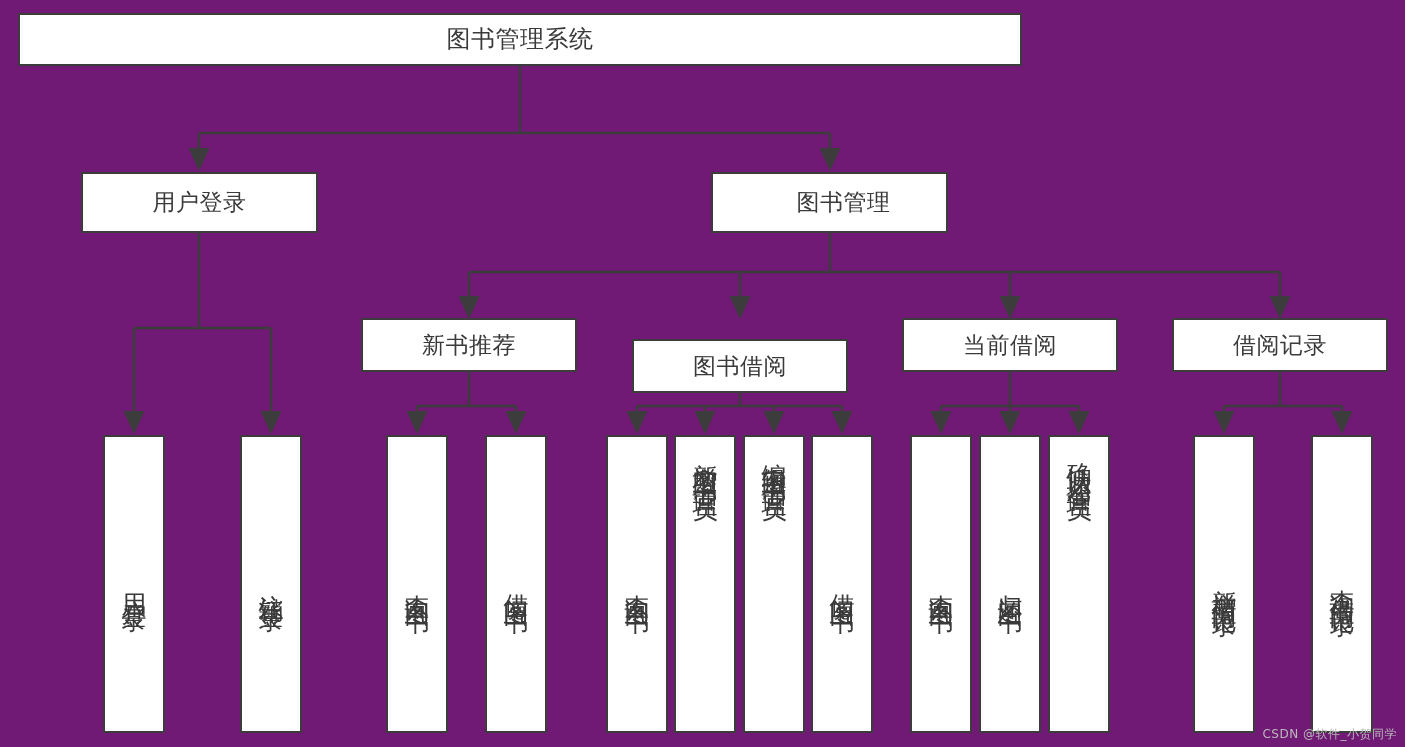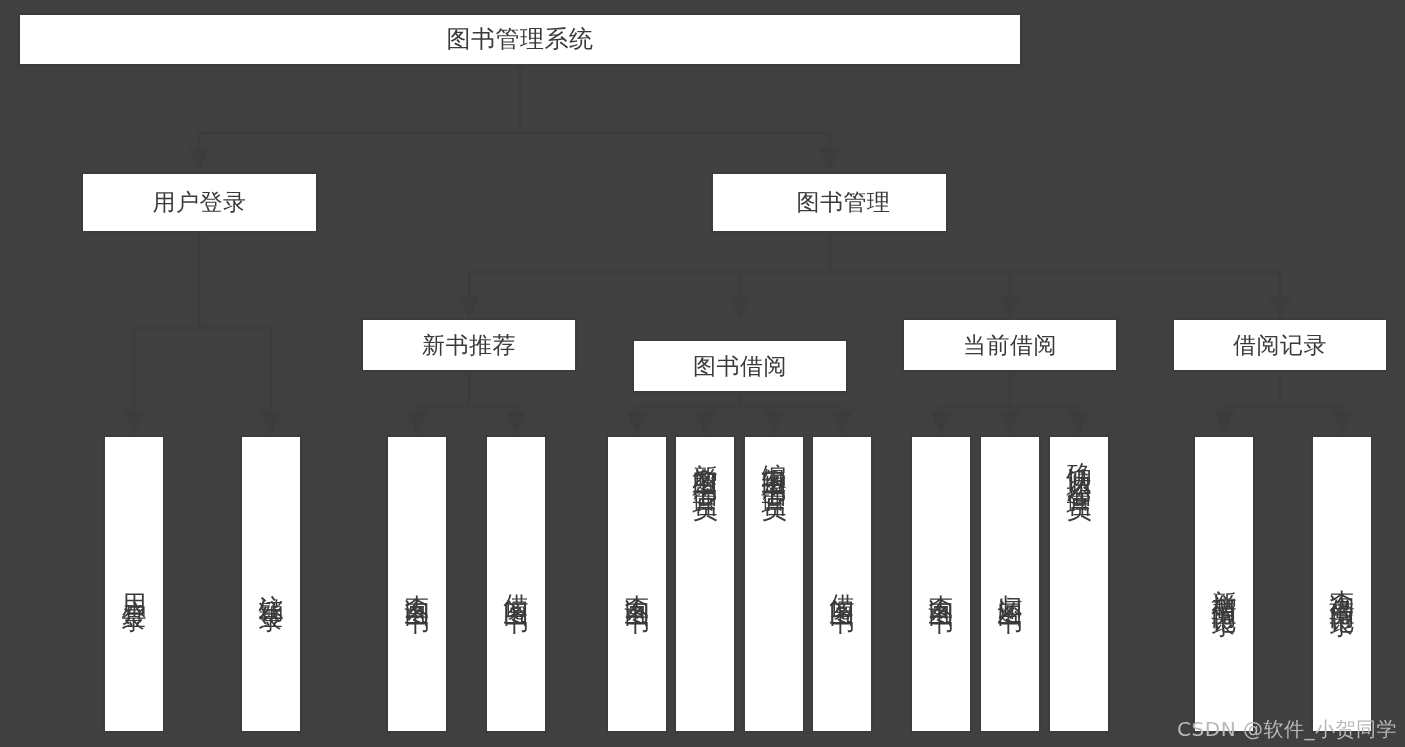--- a/index.html
+++ b/index.html
@@ -9,21 +9,21 @@
     background: #ffffff;
   }
   body {
     font-family: "DejaVu Sans", "Liberation Sans", sans-serif;
     -webkit-font-smoothing: antialiased;
   }
   #canvas {
     position: relative;
     width: 1405px;
     height: 747px;
-    background: #404040;
+    background: #701a75;
     overflow: hidden;
   }
   svg.edges {
     position: absolute;
     left: 0;
     top: 0;
     width: 1405px;
     height: 747px;
     pointer-events: none;
   }
@@ -66,21 +66,21 @@
     text-orientation: upright;
     font-size: 25px;
     line-height: 1.0;
     letter-spacing: 5px;
     white-space: nowrap;
   }
   .watermark {
     position: absolute;
     right: 8px;
     bottom: 4px;
-    font-size: 20px;
+    font-size: 12px;
     color: #b9b9b9;
     white-space: nowrap;
     letter-spacing: 0.5px;
     font-family: "DejaVu Sans", "Liberation Sans", sans-serif;
   }
 </style>
 </head>
 <body>
 
 <div id="canvas">

